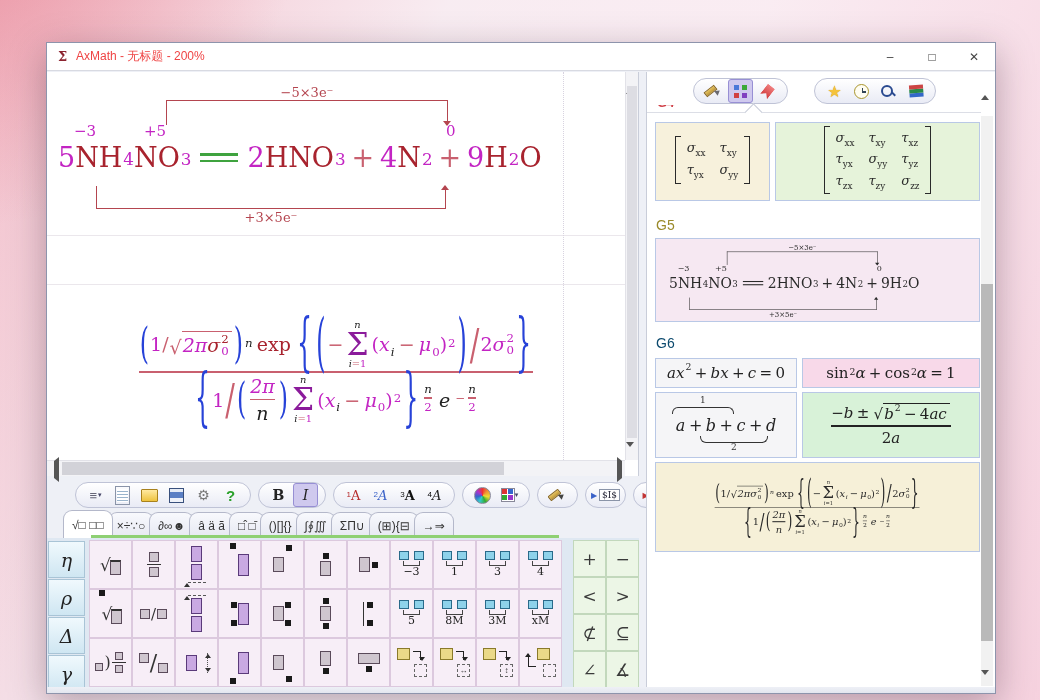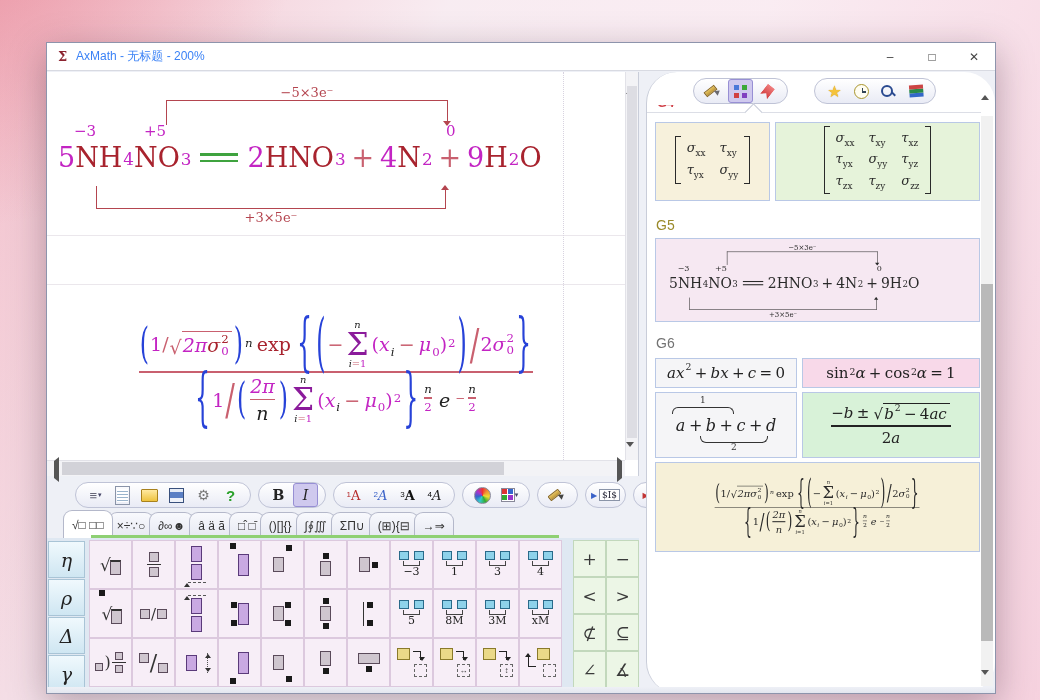--- a/index.html
+++ b/index.html
@@ -10,21 +10,21 @@
       linear-gradient(112deg, rgba(238,140,158,.45) 0%, rgba(255,248,250,.15) 34%, rgba(252,238,244,.55) 58%, rgba(246,205,219,.85) 100%),
       linear-gradient(#f7eaf0,#f4ecf3);}
   .window{position:absolute;left:46px;top:42px;width:950px;height:652px;
     background:#eef0f6;border:1px solid #8d94ac;box-shadow:0 10px 34px rgba(60,30,50,.35);
     box-sizing:border-box;}
   
   .titlebar{position:absolute;left:0;top:0;width:948px;height:28px;background:#fff;
     display:flex;align-items:center;border-bottom:1px solid #d8dae2;box-sizing:border-box;}
   .applogo{width:15px;height:15px;margin:0 6px 0 8px;background:#fff;color:#8c2430;
     font-family:"DejaVu Serif",serif;font-weight:bold;font-size:13px;line-height:15px;text-align:center;}
-  .apptitle{font-size:12px;color:#3b82f6;}
+  .apptitle{font-size:12px;color:#ef4444;}
   .wctrls{margin-left:auto;display:flex;height:100%;}
   .wbtn{width:42px;height:100%;display:flex;align-items:center;justify-content:center;
     font-size:12px;color:#444;}
   
   .canvas{position:absolute;left:0;top:29px;width:592px;height:404px;background:#fff;
     border-right:1px solid #c9cdd9;box-sizing:border-box;}
   .c-inner{position:absolute;left:0;top:0;width:578px;height:388px;overflow:hidden;}
   .psep{position:absolute;left:0;width:578px;height:1px;background:#ebe7ec;}
   .marginline{position:absolute;left:516px;top:0;height:388px;border-left:1px dotted #d8d3e0;}
   
@@ -218,35 +218,35 @@
   .mv .elb{position:absolute;left:17px;top:3px;width:7px;height:8px;
     border-top:1.5px solid #222;border-right:1.5px solid #222;}
   .mv .elb::after{content:"";position:absolute;right:-4.5px;bottom:-4px;border:3px solid transparent;border-top:4px solid #222;}
   .mv.up .yb{left:12px;}
   .mv.up .elb{left:3px;top:6px;width:7px;height:12px;border:none;
     border-left:1.5px solid #222;border-bottom:1.5px solid #222;}
   .mv.up .elb::after{right:auto;left:-4.5px;bottom:auto;top:-4px;
     border:3px solid transparent;border-bottom:4px solid #222;}
   
   .rightpanel{position:absolute;left:599px;top:29px;width:349px;height:621px;background:#fff;
-    border-left:1px solid #c9cdd9;box-sizing:border-box;border-radius:31px;}
+    border-left:1px solid #c9cdd9;box-sizing:border-box;}
   .ptoolbar{position:absolute;left:0;top:6px;width:335px;display:flex;justify-content:center;gap:26px;}
   .pdiv{position:absolute;left:0;right:14px;top:40px;border-top:1px solid #dcdee6;}
   .notch{position:absolute;top:34px;left:100px;width:12px;height:12px;background:#fff;
     border-left:1px solid #c8ccd8;border-top:1px solid #c8ccd8;transform:rotate(45deg);z-index:3;}
   .g4cut{position:absolute;top:33px;left:10px;height:7px;width:30px;overflow:hidden;}
   .g4cut span{display:block;margin-top:-10px;color:#d04048;font-weight:bold;font-size:13px;}
   .card{position:absolute;border:1px solid #b9c8e6;box-sizing:border-box;display:flex;
     align-items:center;justify-content:center;overflow:hidden;}
   .card.beige{background:#f7f1dc}.card.lgreen{background:#e6f3da}
   .card.pinkl{background:#f6e8f2}.card.white{background:#f5f5f7}
   .card.pink{background:#f8d9e9}.card.green2{background:#d8f2d8}
   .card.beige2{background:#f6f0d8}
   .glabel{position:absolute;left:9px;font-size:14px;font-weight:normal;}
-  .g5c{color:#9a8a2a}.g6c{color:#737373}
+  .g5c{color:#9a8a2a}.g6c{color:#0c4a6e}
   .minichem{position:absolute;left:12px;top:4px;width:560px;height:150px;
     transform:scale(0.535);transform-origin:0 0;}
   .minichem .chem-row{font-size:26px;top:60px;}
   .ministats{transform:scale(0.52);transform-origin:center center;white-space:nowrap;}
   .bexp{position:relative;font-size:16px;}
   .obr{position:absolute;left:-4px;top:-9px;width:60px;height:6px;border:1px solid #333;
     border-bottom:none;border-radius:6px 6px 0 0;}
   .obr span{position:absolute;left:50%;transform:translateX(-50%);top:-13px;font-size:9px;
     color:#333;font-family:"DejaVu Serif",serif;}
   .ubr2{position:absolute;left:24px;bottom:-8px;width:66px;height:6px;border:1px solid #333;

